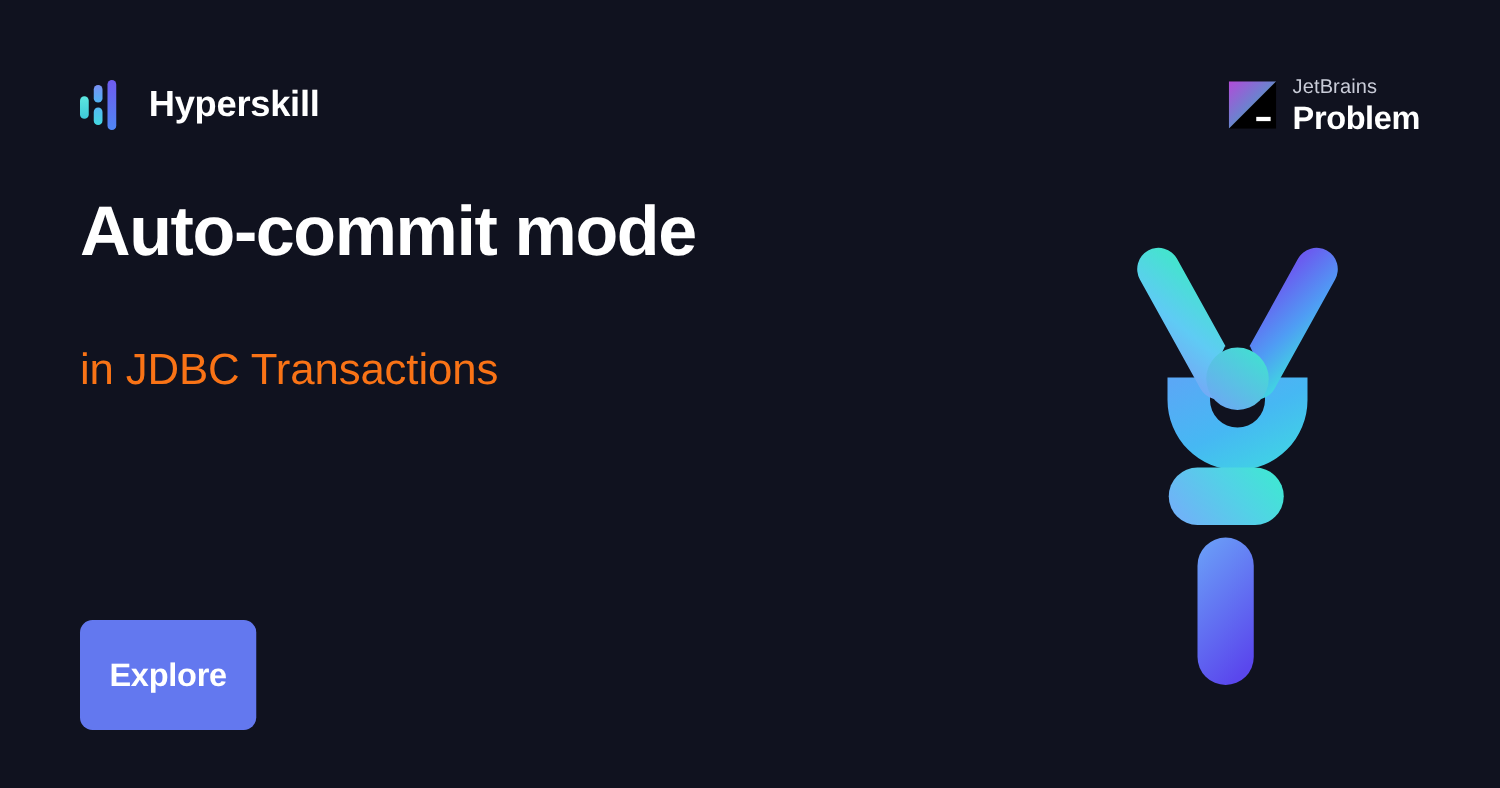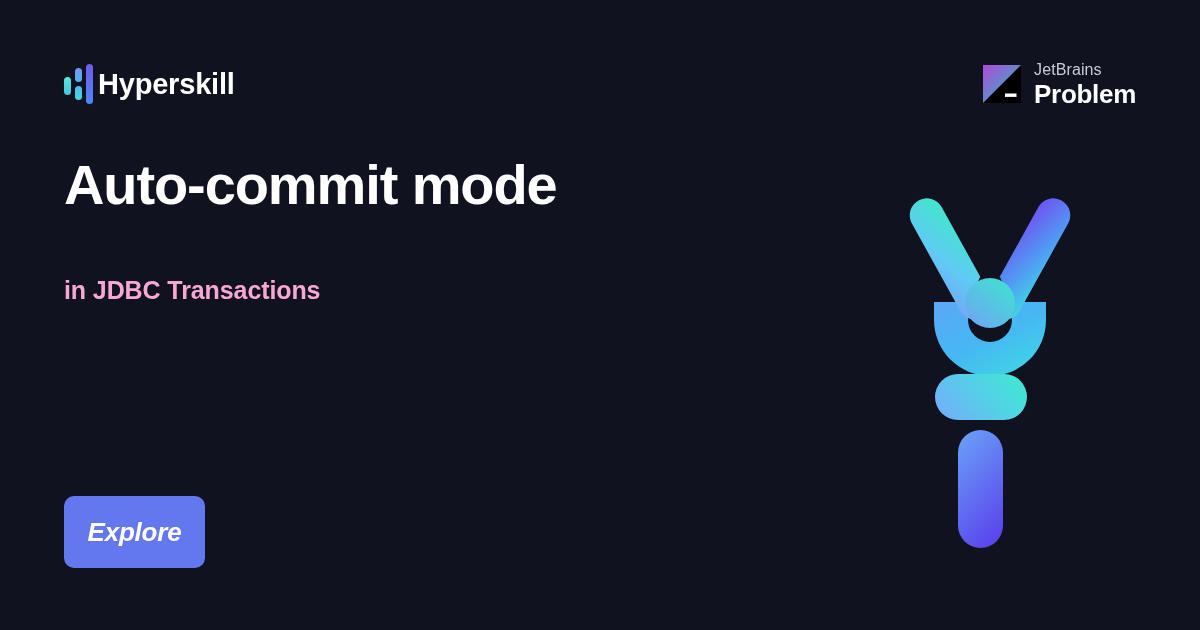--- a/index.html
+++ b/index.html
@@ -28,21 +28,21 @@
     right: 64px;
     height: 56px;
     display: flex;
     align-items: center;
     justify-content: space-between;
   }
 
   .brand {
     display: flex;
     align-items: center;
-    gap: 4px;
+    gap: 25px;
   }
   .brand-mark {
     width: 30px;
     height: 40px;
     display: block;
   }
   .brand-name {
     font-size: 29px;
     font-weight: 700;
     color: #ffffff;
@@ -102,50 +102,49 @@
     color: #ffffff;
     letter-spacing: -1.1px;
     line-height: 1.1;
     max-width: 780px;
     margin: 0;
   }
   .subtitle {
     position: absolute;
     left: 64px;
     top: 275px;
-    font-size: 25px;
-    font-weight: 700;
-    color: #f9a8d4;
+    font-size: 35px;
+    font-weight: 400;
+    color: #f97316;
     letter-spacing: -0.1px;
     line-height: 1.2;
     max-width: 780px;
     margin: 0;
   }
 
   
   .cta {
     position: absolute;
     left: 64px;
     top: 496px;
     width: 141px;
-    height: 72px;
+    height: 88px;
     border: none;
     border-radius: 10px;
     background: #6378ef;
     color: #ffffff;
     font-family: "Liberation Sans", sans-serif;
     font-size: 26px;
     font-weight: 700;
     letter-spacing: -0.2px;
     cursor: pointer;
     display: flex;
     align-items: center;
     justify-content: center;
     padding: 0;
-    font-style: italic;
   }
 
   
   .illustration {
     position: absolute;
     left: 900px;
     top: 180px;
     width: 180px;
     height: 380px;
   }

